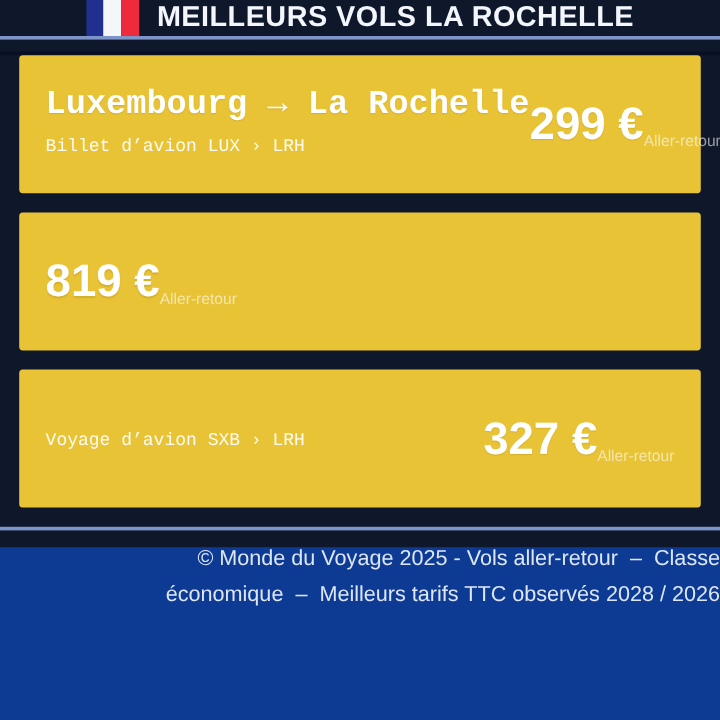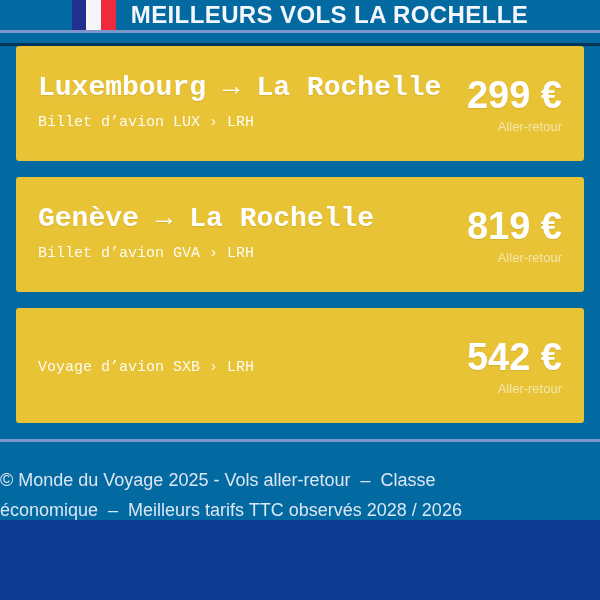--- a/index.html
+++ b/index.html
@@ -3,23 +3,23 @@
 <meta charset="utf-8">
 <style>
   * { margin: 0; padding: 0; box-sizing: border-box; }
   html, body {
     width: 600px; height: 600px;
     overflow: hidden;
     background: #0d3a93;
     font-family: "Liberation Sans", sans-serif;
   }
   .page {
-    width: 600px; height: 520px;
+    width: 600px; height: 456px;
     display: flex; flex-direction: column;
-    background: #0369a1;
+    background: #0f172a;
   }
 
   
   .header {
     height: 86px;
     display: flex;
     align-items: center;
     justify-content: center;
     gap: 15px;
   }
@@ -80,21 +80,21 @@
   .details {
     color: rgba(255,255,255,0.93);
     font-size: 15px;
     font-weight: normal;
     line-height: 26px;
     margin-top: 5px;
     white-space: nowrap;
   }
   .card-right {
     display: flex;
-    flex-direction: column;
+    flex-direction: row;
     align-items: flex-end;
     text-align: left;
   }
   .price {
     color: #ffffff;
     font-size: 38px;
     font-weight: bold;
     line-height: 42px;
     white-space: nowrap;
     text-shadow: 0 1px 1px rgba(160,120,10,0.25);
@@ -105,23 +105,23 @@
     margin-top: 3px;
     white-space: nowrap;
   }
 
   
   .content-bottom-gap { height: 6px; }
   .footer {
     flex: 1;
     display: flex;
     flex-direction: column;
-    align-items: flex-start;
+    align-items: flex-end;
     justify-content: flex-start;
-    padding-top: 23px;
+    padding-top: 8px;
   }
   .footer-line {
     color: #dde6f5;
     font-size: 18px;
     line-height: 30px;
     text-align: center;
     white-space: pre;
   }
 </style>
 </head>
@@ -149,36 +149,32 @@
         <div class="route">Luxembourg → La Rochelle</div>
         <div class="details">Billet d’avion LUX › LRH</div>
       </div>
       <div class="card-right">
         <div class="price">299 €</div>
         <div class="price-note">Aller-retour</div>
       </div>
     </div>
 
     <div class="card">
-      <div class="card-left">
-        <div class="route">Genève → La Rochelle</div>
-        <div class="details">Billet d’avion GVA › LRH</div>
-      </div>
       <div class="card-right">
         <div class="price">819 €</div>
         <div class="price-note">Aller-retour</div>
       </div>
     </div>
 
     <div class="card">
       <div class="card-left">
         <div class="details">Voyage d’avion SXB › LRH</div>
       </div>
       <div class="card-right">
-        <div class="price">542 €</div>
+        <div class="price">327 €</div>
         <div class="price-note">Aller-retour</div>
       </div>
     </div>
 
   </div>
 
   <div class="content-bottom-gap"></div>
   <div class="divider"></div>
 
   <div class="footer">

